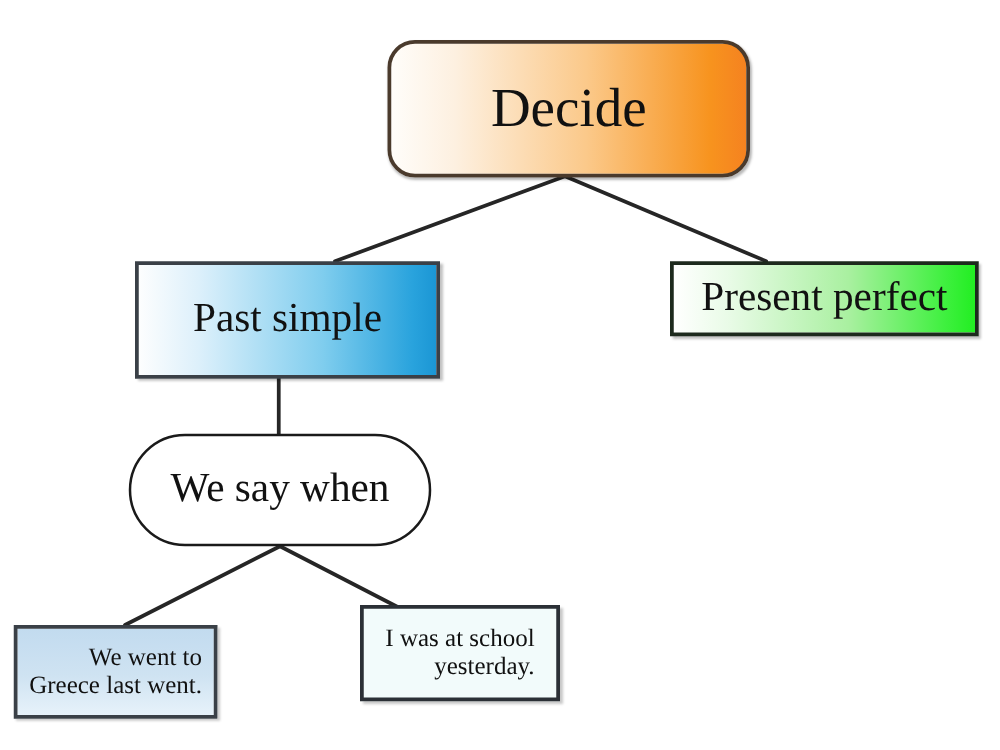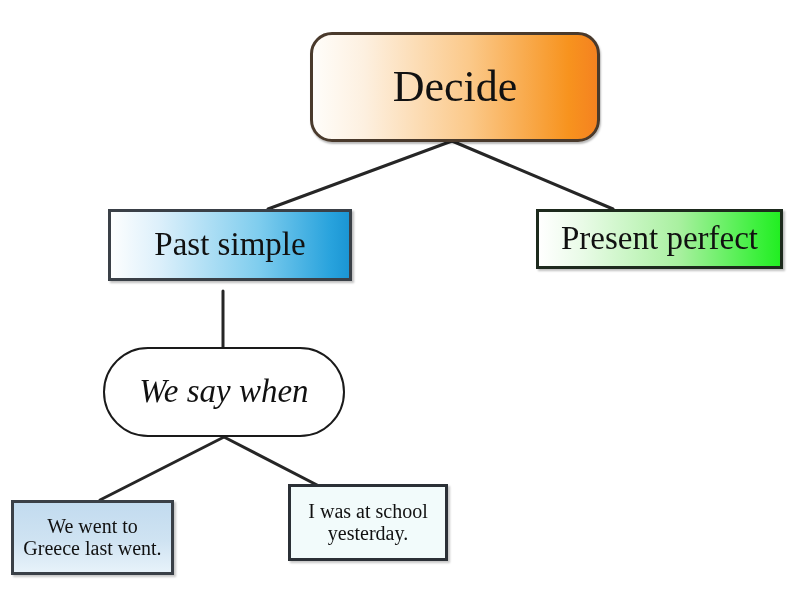--- a/index.html
+++ b/index.html
@@ -26,21 +26,21 @@
     width: 800px;
     height: 600px;
     pointer-events: none;
   }
   .node {
     position: absolute;
     box-sizing: border-box;
     display: flex;
     align-items: center;
     justify-content: center;
-    text-align: center;
+    text-align: right;
     color: #111111;
     line-height: 1.08;
     white-space: pre-line;
     z-index: 2;
   }
 
   
   #node-decide {
     left: 310px;
     top: 32px;
@@ -51,21 +51,21 @@
     background: linear-gradient(to right, #fffdfa 0%, #fdf0e0 18%, #fbc98a 55%, #f7931e 90%, #f58220 100%);
     font-size: 44px;
     box-shadow: 1px 2px 2px rgba(0,0,0,0.28);
   }
 
   
   #node-past-simple {
     left: 108px;
     top: 209px;
     width: 244px;
-    height: 72px;
+    height: 94px;
     border: 3px solid #3a4047;
     background: linear-gradient(to right, #fdfefe 0%, #ddf0fb 20%, #7fcdee 62%, #29a3dd 92%, #1b96d4 100%);
     font-size: 33px;
     box-shadow: 2px 2px 2px rgba(0,0,0,0.25);
   }
 
   
   #node-present-perfect {
     left: 536px;
     top: 209px;
@@ -80,21 +80,20 @@
   
   #node-we-say-when {
     left: 103px;
     top: 347px;
     width: 242px;
     height: 90px;
     border: 2px solid #1a1a1a;
     border-radius: 45px;
     background: #ffffff;
     font-size: 33px;
-    font-style: italic;
   }
 
   
   #node-example-greece {
     left: 11px;
     top: 500px;
     width: 163px;
     height: 75px;
     border: 3px solid #3a4047;
     background: linear-gradient(to bottom, #c2dbef 0%, #cfe3f2 55%, #e7f2fa 100%);

